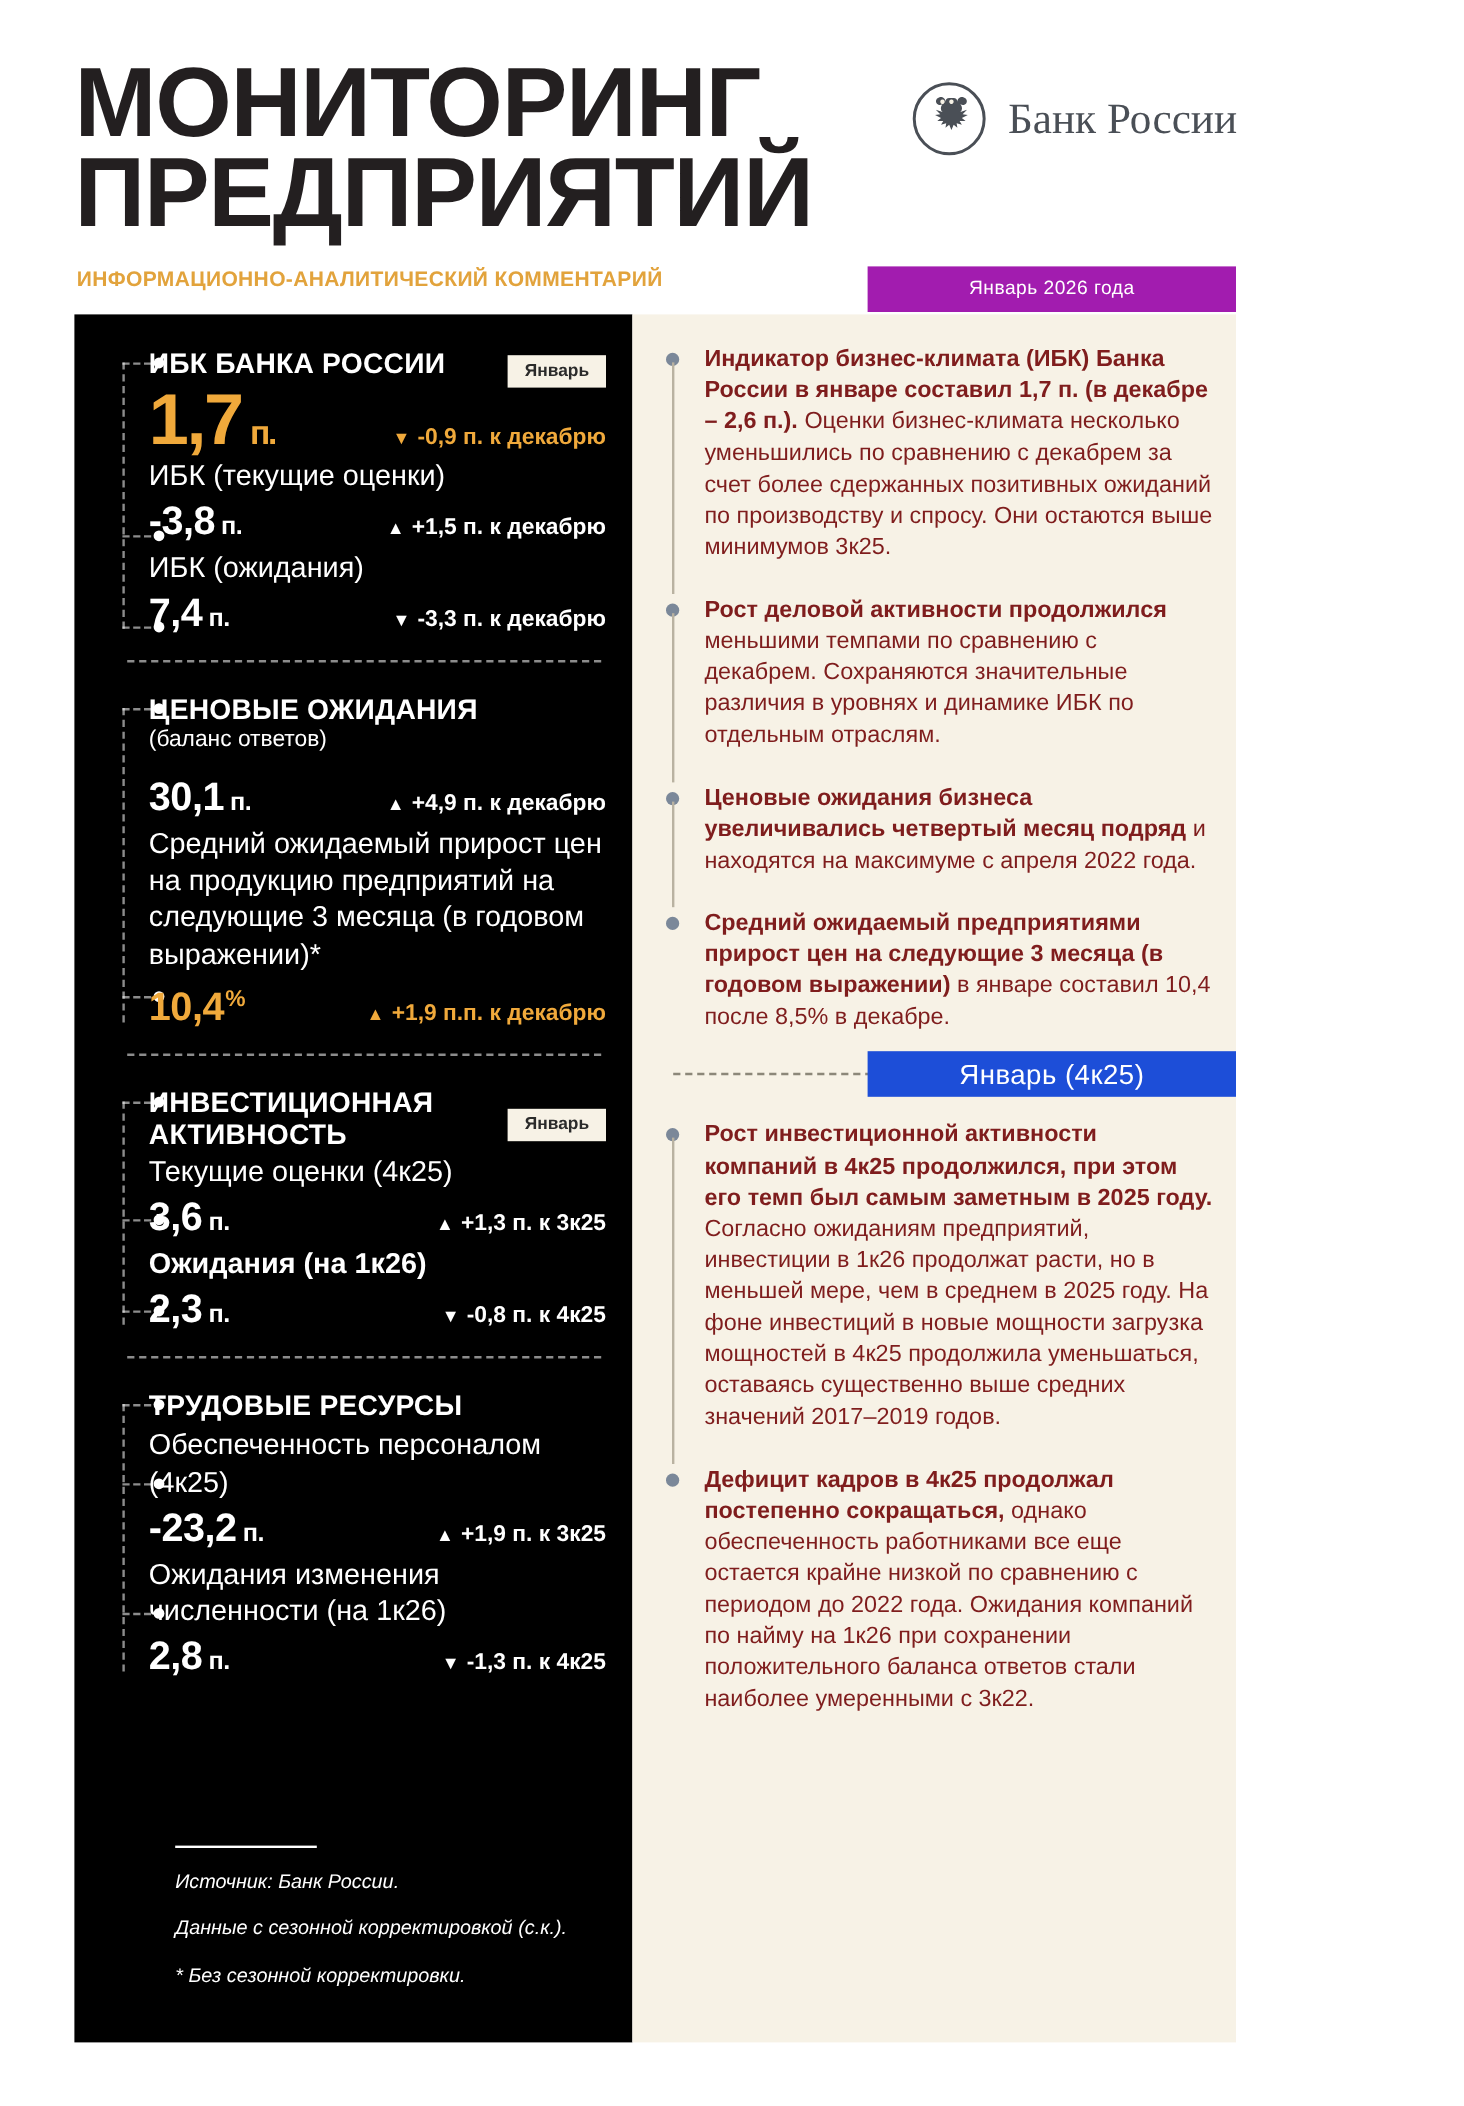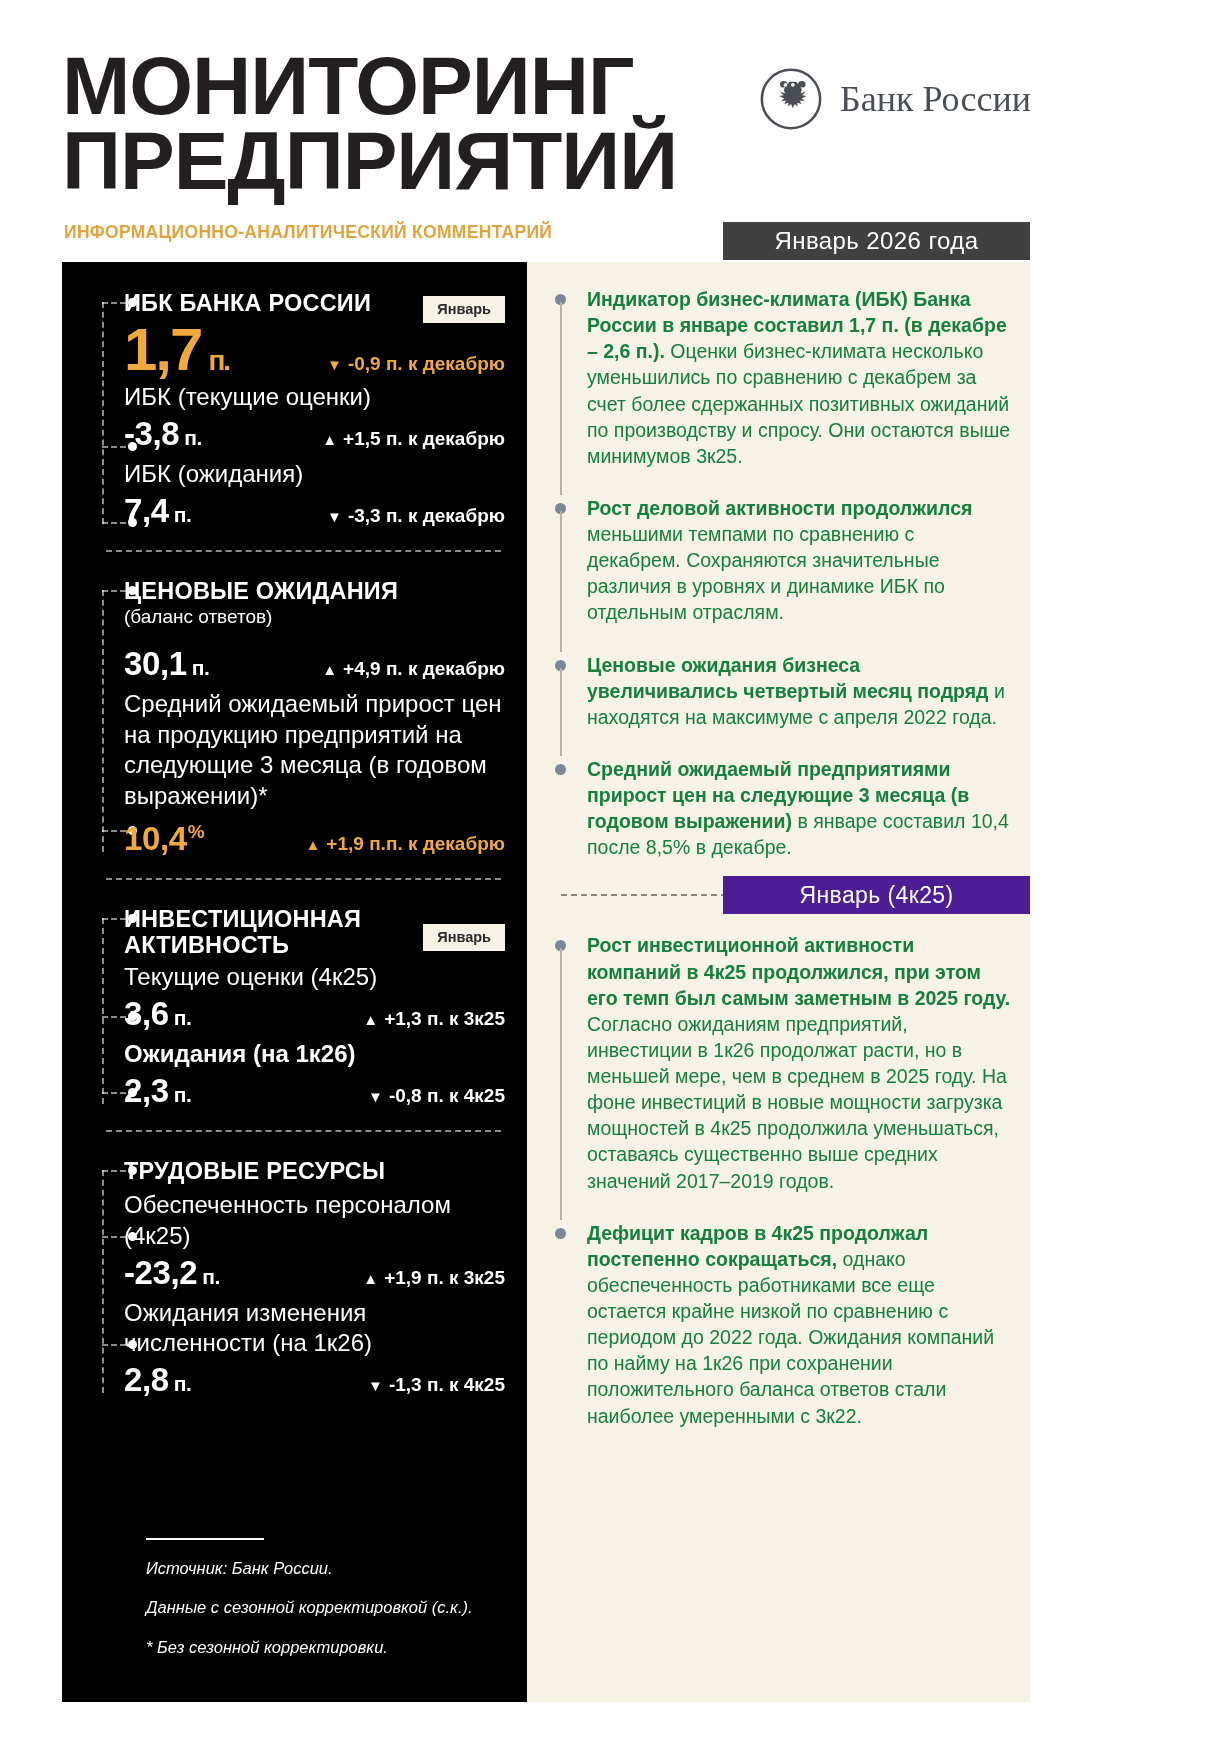--- a/index.html
+++ b/index.html
@@ -28,23 +28,23 @@
     display: flex; align-items: center; gap: 18px;
   }
   .logo-mark { width: 62px; height: 62px; flex: none; }
   .logo-text {
     font-size: 36px; color: #4a4f56; white-space: nowrap;
     font-family: "Liberation Serif", serif;
   }
 
   .date-banner {
     position: absolute; left: 723px; top: 222px; width: 307px; height: 38px;
-    background: #404040; color: #ffffff;
+    background: #a21caf; color: #ffffff;
     display: flex; align-items: center; justify-content: center;
-    font-size: 24px; letter-spacing: 0.4px;
+    font-size: 16px; letter-spacing: 0.4px;
   }
 
   
   .left-panel {
     position: absolute; left: 62px; top: 262px;
     width: 465px; height: 1440px;
     background: #000000;
     color: #ffffff;
     padding: 28px 22px 0 22px;
   }
@@ -114,21 +114,21 @@
   
   .right-panel {
     position: absolute; left: 527px; top: 262px;
     width: 503px; height: 1440px;
     background: #f7f2e6;
     padding: 24px 18px 0 22px;
   }
   .bullets { position: relative; }
   .bullet {
     position: relative; padding-left: 38px;
-    font-size: 19.5px; line-height: 1.34; color: #15803d;
+    font-size: 19.5px; line-height: 1.34; color: #7f1d1d;
     margin-bottom: 26px;
   }
   .bullet:last-child { margin-bottom: 0; }
   .bullet .bdot {
     position: absolute; left: 6px; top: 8px;
     width: 11px; height: 11px; border-radius: 50%;
     background: #7b8899;
   }
   .bullet .bline {
     position: absolute; left: 11px; top: 16px; bottom: -26px;
@@ -139,21 +139,21 @@
 
   .group-divider {
     position: relative; height: 38px; margin: 16px 0 18px 0;
   }
   .group-divider .dash {
     position: absolute; left: 12px; top: 18px; width: 196px; height: 0;
     border-top: 2px dashed #8c8779;
   }
   .sub-banner {
     position: absolute; right: -18px; top: 0; width: 307px; height: 38px;
-    background: #4c1d95; color: #ffffff;
+    background: #1d4ed8; color: #ffffff;
     display: flex; align-items: center; justify-content: center;
     font-size: 23px; letter-spacing: 0.4px;
   }
 </style>
 </head>
 <body>
 
 <div class="page">
 
   <div class="header">

